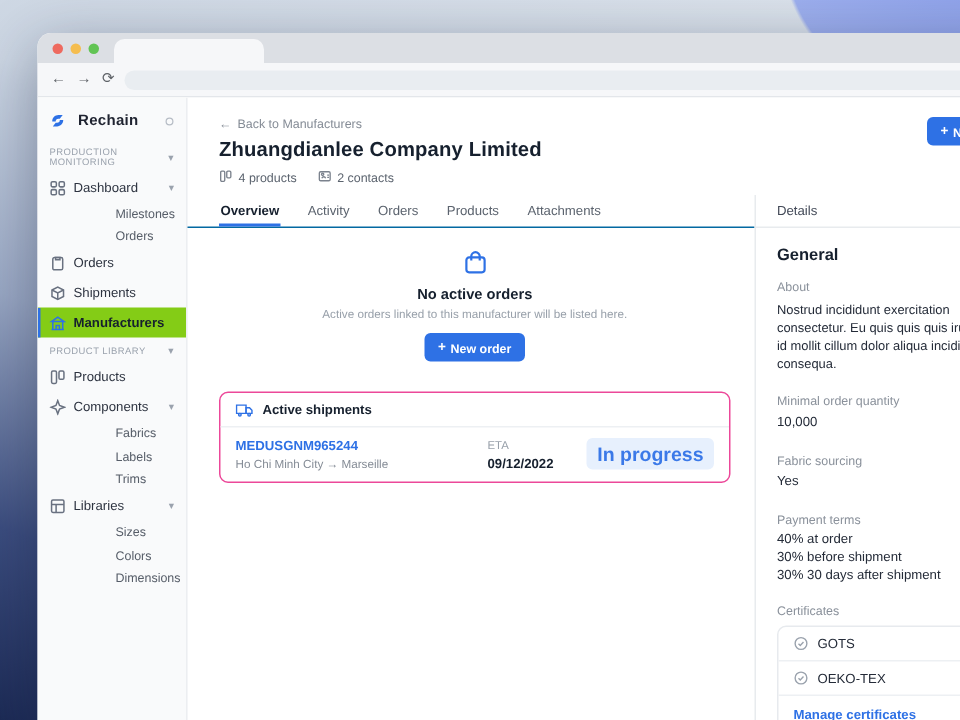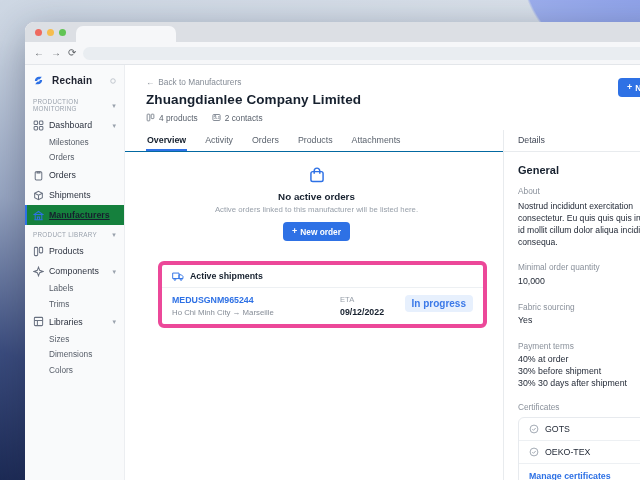--- a/index.html
+++ b/index.html
@@ -23,23 +23,23 @@
   .addressbar { flex:1; height:13px; border-radius:7px; background:#e9edf1; }
   
   .app { flex:1; display:flex; background:#fff; overflow:hidden; min-height:0; }
   .sidebar { width:100px; flex-shrink:0; background:#f9fafb; border-right:1px solid #eceef1; padding-top:4px; overflow:hidden; }
   .logo-row { display:flex; align-items:center; gap:8px; padding:6px 8px; }
   .logo-text { font-size:10px; font-weight:bold; color:#1f2330; letter-spacing:.2px; }
   .sb-toggle { margin-left:auto; display:flex; }
   .nav-section { display:flex; align-items:center; padding:6px 8px 3px; color:#9aa2ad; font-size:6.3px; letter-spacing:.3px; }
   .nav-item { display:flex; align-items:center; gap:5px; padding:4.5px 8px; font-size:8.8px; color:#2d3340; }
   .nav-item .icn { width:11px; height:11px; display:flex; align-items:center; color:#697180; flex-shrink:0; }
-  .nav-item.active { background:#15803d; box-shadow:inset 2px 0 0 #2e71e5; color:#16202e; font-weight:bold;text-decoration:underline; }
+  .nav-item.active { background:#84cc16; box-shadow:inset 2px 0 0 #2e71e5; color:#16202e; font-weight:bold; }
   .nav-item.active .icn { color:#2e71e5; }
-  .nav-sub { padding:3px 8px 3px 24px; font-size:8.3px; color:#565d68; line-height:1.1; }
+  .nav-sub { padding:3px 8px 3px 24px; font-size:8.3px; color:#565d68; line-height:1.1;margin-left:28px; }
   .nav-sub + .nav-sub { padding-top:3.2px; }
   .chev { margin-left:auto; color:#9aa2ad; font-size:7px; line-height:1; }
   
   .content { flex:1; display:flex; flex-direction:column; min-width:0; }
   .page-header { padding:12px 0 0 21px; position:relative; flex-shrink:0; }
   .back-link { display:flex; align-items:center; gap:4px; font-size:8.3px; color:#858c96; }
   .page-title { font-size:13.5px; font-weight:bold; color:#16202e; margin-top:5px; letter-spacing:.1px; }
   .meta-row { display:flex; gap:14px; margin-top:5.5px; align-items:center; }
   .meta-chip { display:flex; align-items:center; gap:4px; font-size:8.3px; color:#5b636e; }
   .btn-primary { display:inline-flex; align-items:center; gap:3px; background:#2e71e5; color:#fff; font-size:8.3px; font-weight:bold; border-radius:4px; padding:4.5px 9px; border:none; white-space:nowrap; }
@@ -48,30 +48,30 @@
   .columns { display:flex; flex:1; margin-top:7px; min-height:0; }
   .main-col { width:378px; flex-shrink:0; display:flex; flex-direction:column; min-height:0; }
   .tabs { display:flex; gap:17px; padding-left:21px; border-bottom:1px solid #0369a1; height:22px; flex-shrink:0; }
   .tab-item { font-size:8.8px; color:#5b636e; display:flex; align-items:center; padding:0 1px; }
   .tab-item.active { color:#16202e; font-weight:bold; box-shadow:inset 0 -2px 0 #2e71e5; }
   .main-body { flex:1; padding:0 16px 0 21px; overflow:hidden; }
   .empty { text-align:center; margin-top:14px; }
   .empty-title { font-size:9.8px; font-weight:bold; color:#16202e; margin-top:7px; }
   .empty-desc { font-size:7.8px; color:#98a0aa; margin-top:3.5px; }
   .empty .btn-primary { margin-top:8px; }
-  .ship-card { border:4px solid #ec4899; border-radius:6px; margin-top:20px; background:#fff;margin-left:12px; }
+  .ship-card { border:1px solid #ec4899; border-radius:6px; margin-top:20px; background:#fff; }
   .ship-head { display:flex; align-items:center; gap:6px; padding:6px 10px; border-bottom:1px solid #edf0f3; font-size:8.8px; font-weight:bold; color:#16202e; }
   .ship-row { display:flex; align-items:flex-start; padding:7px 10px; }
   .ship-col1 { width:168px; }
   .ship-id { font-size:8.8px; font-weight:bold; color:#2e71e5; }
   .ship-route { font-size:7.8px; color:#858c96; margin-top:3px; }
   .ship-col2 { flex:1; }
   .eta-label { font-size:7.6px; color:#98a0aa; }
   .eta-value { font-size:8.8px; font-weight:bold; color:#16202e; margin-top:2.5px; }
-  .badge { background:#e7f0fd; color:#3b79e8; font-size:10px; font-weight:bold; padding:3px 7px; border-radius:4px; margin-left:auto; white-space:nowrap; }
+  .badge { background:#e7f0fd; color:#3b79e8; font-size:13px; font-weight:bold; padding:3px 7px; border-radius:4px; margin-left:auto; white-space:nowrap; }
   
   .details-col { flex:1; border-left:1px solid #e8ebee; display:flex; flex-direction:column; min-width:0; }
   .details-tab { height:22px; display:flex; align-items:center; padding-left:14px; border-bottom:1px solid #e8ebee; font-size:8.8px; color:#424957; flex-shrink:0; }
   .details-body { padding:8px 14px; overflow:hidden; }
   .d-heading { font-size:11px; font-weight:bold; color:#16202e; margin-top:4px; }
   .d-label { font-size:8.3px; color:#8a919b; margin-top:14px; }
   .d-value { font-size:8.8px; color:#242b38; margin-top:3.5px; line-height:1.35; }
   .d-para { font-size:8.6px; color:#242b38; line-height:1.42; margin-top:4px; width:162px; }
   .mini-card { border:1px solid #e7eaee; border-radius:6px; margin-top:5px; width:170px; background:#fff; }
   .mini-row { display:flex; gap:6px; align-items:center; padding:6px 10px; font-size:8.8px; color:#242b38; }
@@ -184,36 +184,37 @@
 
         <div class="nav-item">
           <span class="icn">
               <svg width="11" height="11" viewBox="0 0 12 12" fill="none" stroke="currentColor" stroke-width="1.1">
                 <path d="M6 1.2 7.3 4.7 10.8 6 7.3 7.3 6 10.8 4.7 7.3 1.2 6l3.5-1.3z"></path>
               </svg>
             </span>
           <span>Components</span>
           <span class="chev">▾</span>
         </div>
+        <div class="nav-sub">Fabrics</div>
         <div class="nav-sub">Labels</div>
         <div class="nav-sub">Trims</div>
 
         <div class="nav-item">
           <span class="icn">
               <svg width="11" height="11" viewBox="0 0 12 12" fill="none" stroke="currentColor" stroke-width="1.1">
                 <rect x="1.5" y="1.5" width="9" height="9" rx="1"></rect>
                 <path d="M1.5 4.8h9M4.8 4.8v5.7"></path>
               </svg>
             </span>
           <span>Libraries</span>
           <span class="chev">▾</span>
         </div>
         <div class="nav-sub">Sizes</div>
+        <div class="nav-sub">Colors</div>
         <div class="nav-sub">Dimensions</div>
-        <div class="nav-sub">Colors</div>
       </aside>
 
       <div class="content">
 
         <div class="page-header">
           <div class="back-link">
             <span>←</span>
             <span>Back to Manufacturers</span>
           </div>
           <div class="page-title">Zhuangdianlee Company Limited</div>

